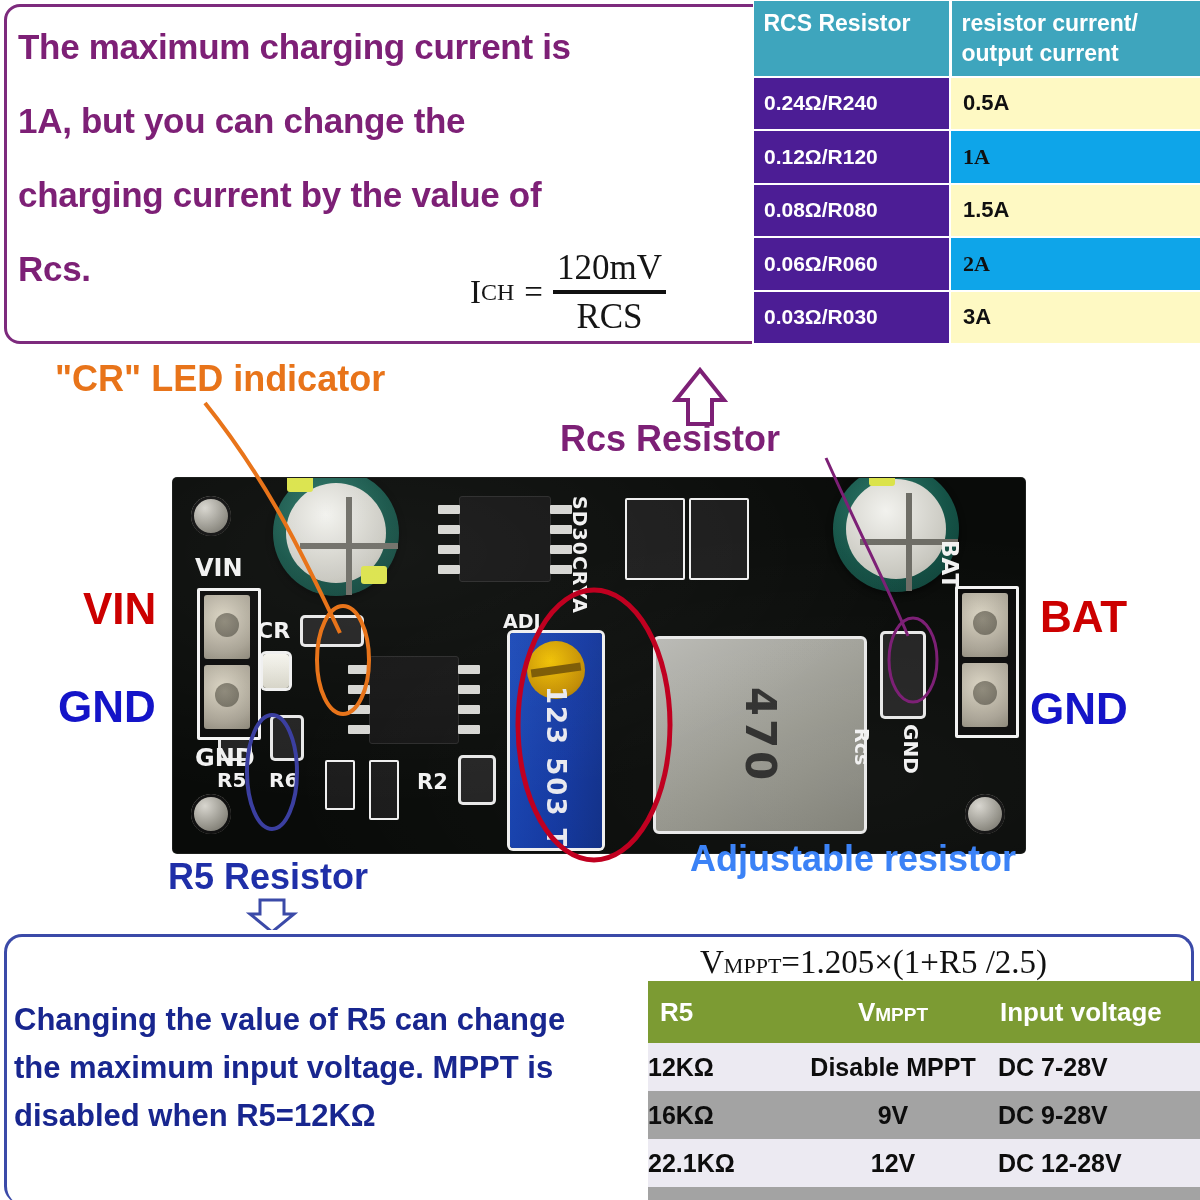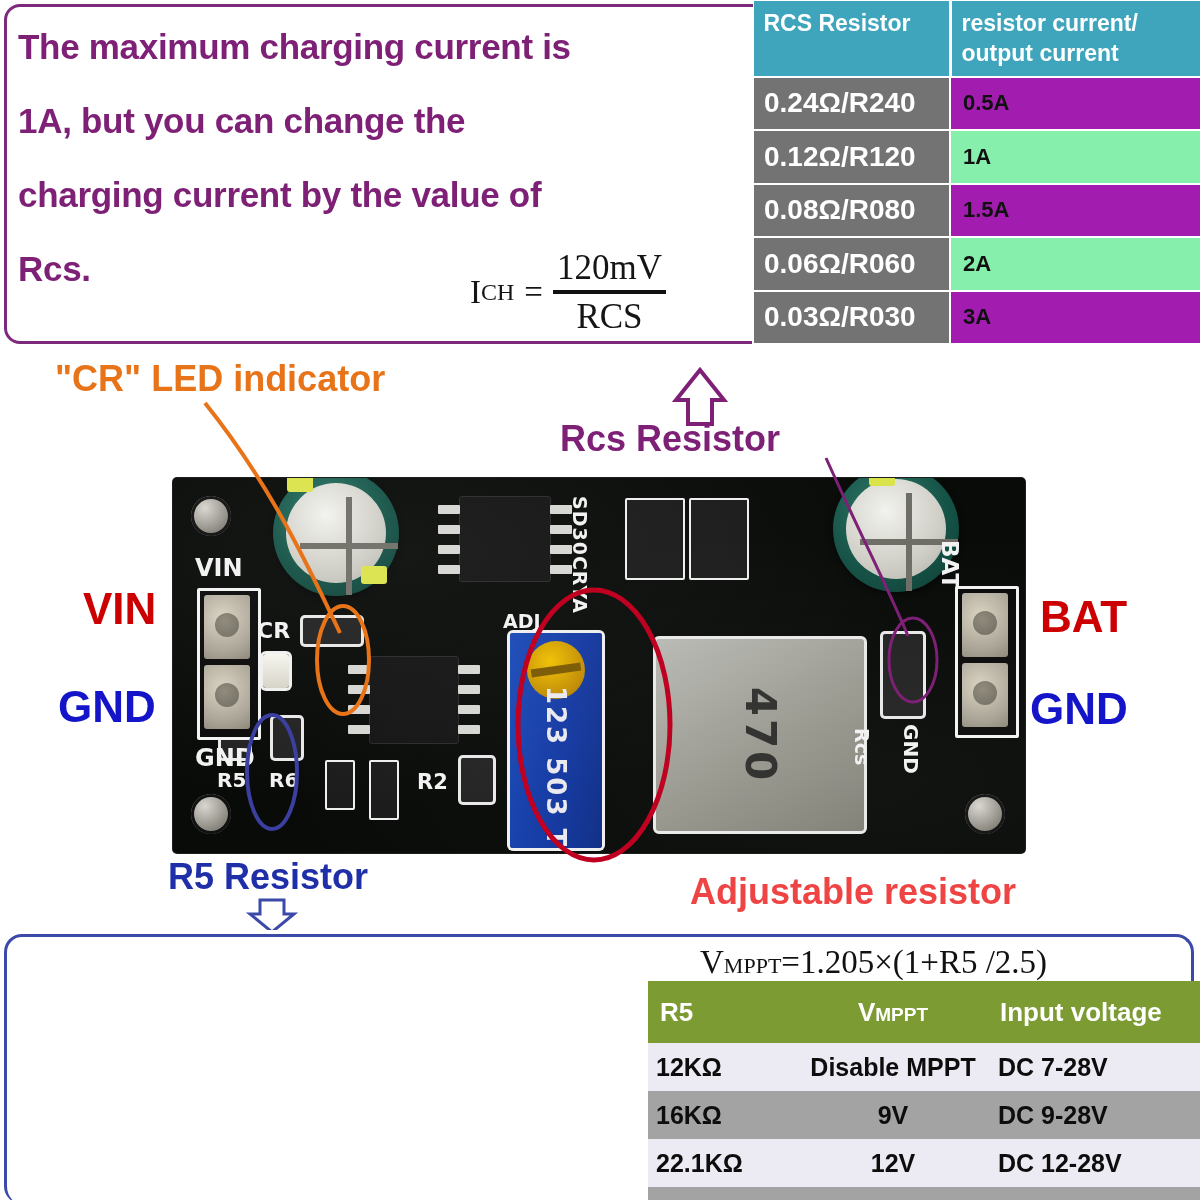--- a/index.html
+++ b/index.html
@@ -50,30 +50,30 @@
   .rcs-table col.c2{width:251px;}
   .rcs-table th{
     background:#3ea5bd;color:#ffffff;
     text-align:left;padding:7px 10px;
     font-size:23px;font-weight:bold;
     vertical-align:top;line-height:1.32;
     border:1px solid #ffffff;
   }
   .rcs-table th.h2{border-left:3px solid #ffffff;}
   .rcs-table td.rcs-val{
-    background:#737373;color:#ffffff;
+    background:#4c1d95;color:#ffffff;
     padding:5px 10px;border:2px solid #ffffff;
-    font-size:28px;white-space:nowrap;
+    font-size:21px;white-space:nowrap;
   }
   .rcs-table td.cur-val{
     color:#101010;padding:5px 12px;border:2px solid #ffffff;
     font-size:22px;
   }
-  .rcs-table tr.odd td.cur-val{background:#a21caf;}
-  .rcs-table tr.even td.cur-val{background:#86efac;}
+  .rcs-table tr.odd td.cur-val{background:#fef9c3;}
+  .rcs-table tr.even td.cur-val{background:#0ea5e9;font-family:Liberation Serif, serif;}
 
   
   .board-area{position:absolute;left:0;top:348px;width:1200px;height:582px;}
 
   .pcb{
     position:absolute;left:173px;top:130px;width:852px;height:375px;
     background:#090b09;
     border-radius:4px;
     box-shadow:0 0 0 1px #1d1f1d;
     overflow:hidden;
@@ -126,21 +126,21 @@
   .term{position:absolute;width:58px;height:146px;background:#0b0b0b;border:3px solid #f3f3f3;border-radius:2px;}
   .term .screwpad{position:absolute;left:4px;width:46px;height:64px;border-radius:3px;
     background:radial-gradient(circle at 40% 35%,#d9d3c2,#a8a294 70%,#8b8678);}
   .term .screwpad::after{content:"";position:absolute;left:11px;top:18px;width:24px;height:24px;border-radius:50%;
     background:radial-gradient(circle at 40% 35%,#8e897a,#6e6a5e);}
 
   
   .lab{position:absolute;font-weight:bold;white-space:nowrap;}
   .lab-cr{left:55px;top:10px;color:#e8741a;font-size:36px;}
   .lab-rcs{left:560px;top:70px;color:#7d2076;font-size:36px;}
-  .lab-adj{left:690px;top:490px;color:#ef4444;font-size:36px;margin-top:33px;}
+  .lab-adj{left:690px;top:490px;color:#3b82f6;font-size:36px;}
   .lab-r5{left:168px;top:508px;color:#1f2fa8;font-size:36px;}
   .lab-vin{left:83px;top:236px;color:#cc0000;font-size:44px;}
   .lab-gnd-l{left:58px;top:334px;color:#1414c8;font-size:44px;}
   .lab-bat{left:1040px;top:244px;color:#cc0000;font-size:44px;}
   .lab-gnd-r{left:1030px;top:336px;color:#1414c8;font-size:44px;}
 
   .anno-svg{position:absolute;left:0;top:0;width:1200px;height:582px;pointer-events:none;}
 
   
   .bot-frame{
@@ -170,21 +170,21 @@
   .r5-table th{
     background:#7c9b33;color:#ffffff;text-align:center;
     font-size:26px;font-weight:bold;height:62px;padding:0 12px;
     border:none;
   }
   .r5-table th.left{text-align:left;}
   .r5-table td{
     font-size:25px;font-weight:bold;color:#0d0d0d;
     height:48px;padding:0 10px;border:none;
   }
-  .r5-table td.c-r5{text-align:left;padding-left:8px;}
+  .r5-table td.c-r5{text-align:left;padding-left:0;}
   .r5-table td.c-v{text-align:center;}
   .r5-table td.c-in{text-align:left;}
   .r5-table tr.o td{background:#eceaf2;}
   .r5-table tr.e td{background:#a3a3a3;}
 </style>
 </head>
 <body>
 
 <div class="stage">
 
@@ -364,20 +364,25 @@
       <ellipse cx="594" cy="377" rx="76" ry="135" stroke="#c00020" stroke-width="5" fill="none"></ellipse>
 
       <ellipse cx="272" cy="424" rx="25" ry="57" stroke="#3b3fa0" stroke-width="4" fill="none"></ellipse>
 
       <path d="M 260 552 L 260 566 L 250 566 L 272 584 L 294 566 L 284 566 L 284 552 Z" stroke="#3b4aa8" stroke-width="3" fill="#ffffff"></path>
     </svg>
   </div>
 
   <div class="bot-frame"></div>
 
+  <div class="bot-text">
+    <div>Changing the value of R5 can change</div>
+    <div>the maximum input voltage. MPPT is</div>
+    <div>disabled when R5=12KΩ</div>
+  </div>
 
   <div class="vmppt"><span>V</span><span class="sub">MPPT</span><span>=1.205×(1+R5 /2.5)</span></div>
 
   <table class="r5-table">
     <colgroup>
         <col class="a">
         <col class="b">
         <col class="c">
       </colgroup>
     <thead>

